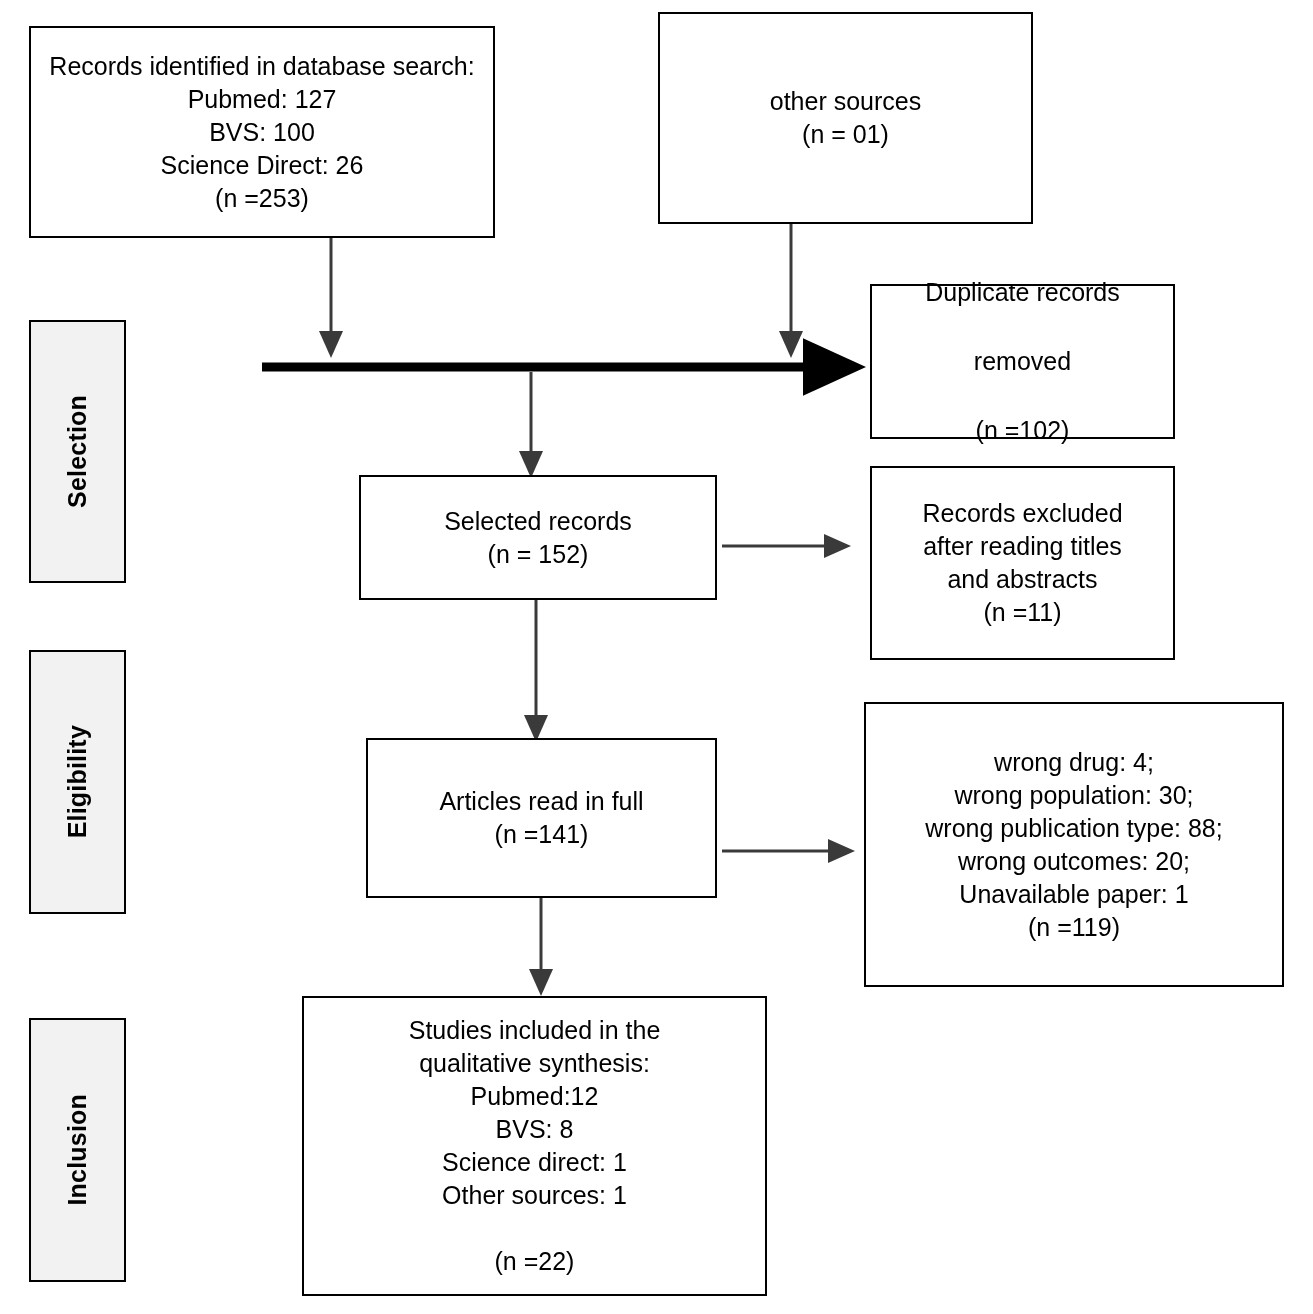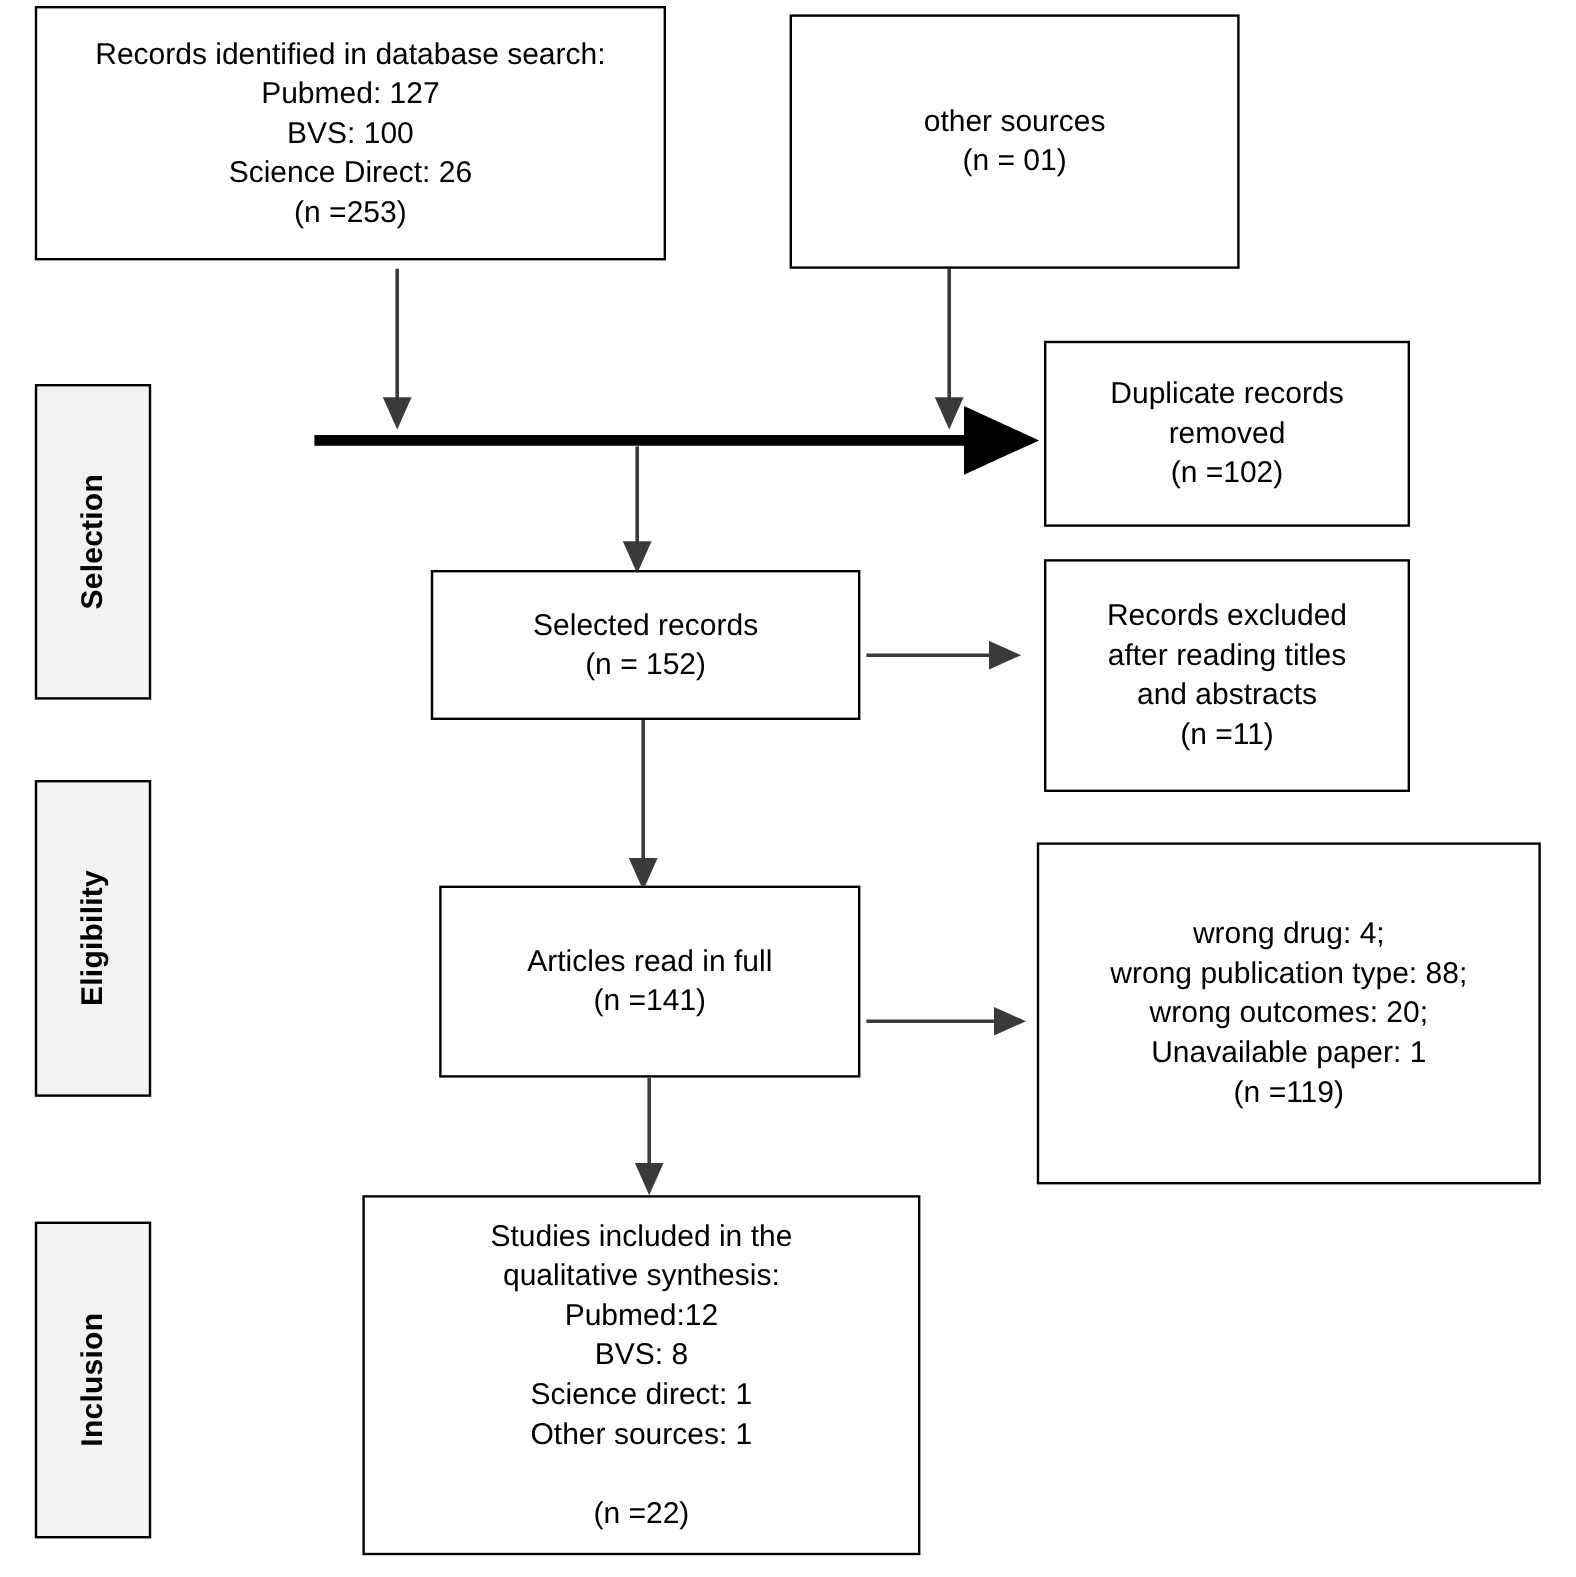--- a/index.html
+++ b/index.html
@@ -98,34 +98,34 @@
   <div class="stage" style="left:29px; top:320px; width:97px; height:263px;">
     <span>Selection</span>
   </div>
   <div class="stage" style="left:29px; top:650px; width:97px; height:264px;">
     <span>Eligibility</span>
   </div>
   <div class="stage" style="left:29px; top:1018px; width:97px; height:264px;">
     <span>Inclusion</span>
   </div>
 
-  <div class="box" style="left:29px; top:5px; width:526px; height:212px;">
+  <div class="box" style="left:29px; top:26px; width:466px; height:212px;">
     <span class="line">Records identified in database search:</span>
     <span class="line">Pubmed: 127</span>
     <span class="line">BVS: 100</span>
     <span class="line">Science Direct: 26</span>
     <span class="line bold">(n =253)</span>
   </div>
 
   <div class="box" style="left:658px; top:12px; width:375px; height:212px;">
     <span class="line">other sources</span>
     <span class="line bold">(n = 01)</span>
   </div>
 
-  <div class="box" style="left:870px; top:284px; width:305px; height:155px;">
+  <div class="box" style="left:870px; top:284px; width:305px; height:155px;gap:36px;">
     <span class="line">Duplicate records</span>
     <span class="line">removed</span>
     <span class="line bold">(n =102)</span>
   </div>
 
   <div class="box" style="left:359px; top:475px; width:358px; height:125px;">
     <span class="line">Selected records</span>
     <span class="line bold">(n = 152)</span>
   </div>
 
@@ -136,20 +136,21 @@
     <span class="line bold">(n =11)</span>
   </div>
 
   <div class="box" style="left:366px; top:738px; width:351px; height:160px;">
     <span class="line">Articles read in full</span>
     <span class="line bold">(n =141)</span>
   </div>
 
   <div class="box" style="left:864px; top:702px; width:420px; height:285px;">
     <span class="line">wrong drug: 4;</span>
+    <span class="line">wrong population: 30;</span>
     <span class="line">wrong publication type: 88;</span>
     <span class="line">wrong outcomes: 20;</span>
     <span class="line">Unavailable paper: 1</span>
     <span class="line bold">(n =119)</span>
   </div>
 
   <div class="box" style="left:302px; top:996px; width:465px; height:300px;">
     <span class="line">Studies included in the</span>
     <span class="line">qualitative synthesis:</span>
     <span class="line">Pubmed:12</span>

